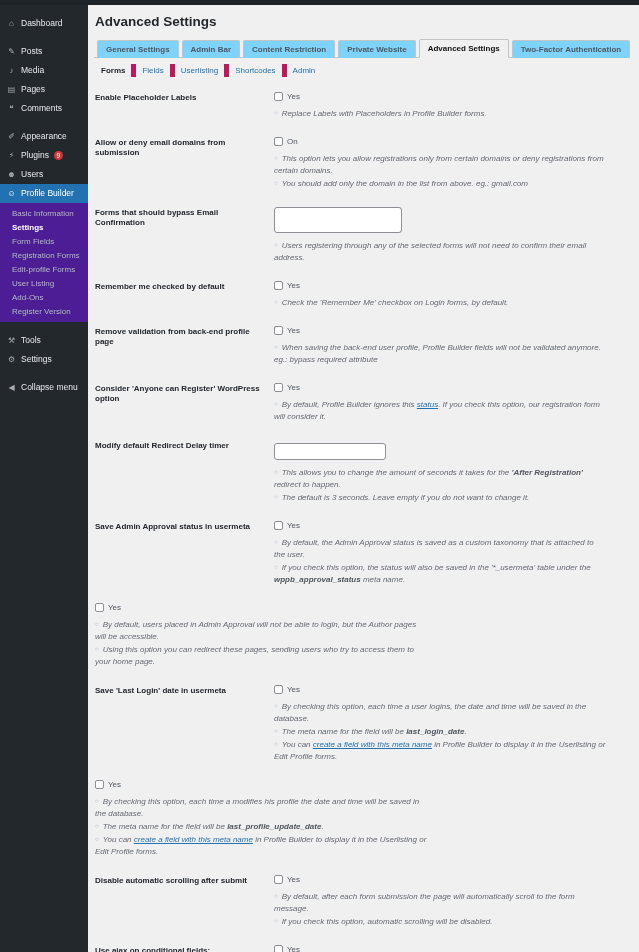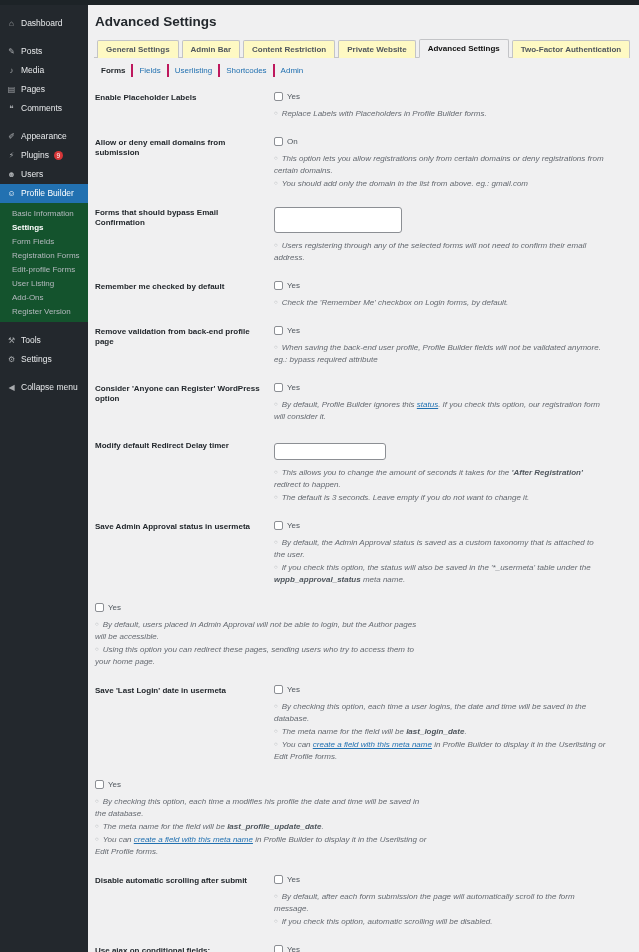--- a/index.html
+++ b/index.html
@@ -14,36 +14,36 @@
   .sb-item { display:flex; align-items:center; gap:5px; padding:5px 6px 5px 7px;
              color:#e8eaec; font-size:8.5px; line-height:9px; cursor:pointer; position:relative; }
   .sb-item .sb-icon { color:#a7aaad; font-size:8px; width:9px; flex:none; text-align:center; font-style:normal; }
   .sb-item.gap { margin-top:9px; }
   .sb-item.active { background:#2271b1; color:#fff; }
   .sb-item.active .sb-icon { color:#fff; }
   .sb-item.active::after { content:''; position:absolute; right:-6px; top:50%; margin-top:-4px;
              border:4px solid transparent; border-right:5px solid #1d2327; }
   .sb-badge { background:#d63638; color:#fff; border-radius:50%; font-size:6.5px; line-height:9px;
              min-width:9px; height:9px; text-align:center; padding:0 1px; }
-  .submenu { padding:3px 0 4px 0; background:#14532d; }
+  .submenu { padding:3px 0 4px 0; background:#4c1d95; }
   .submenu-item { color:#b4b9be; font-size:8px; line-height:9px; padding:2.5px 6px 2.5px 12px; cursor:pointer; }
   .submenu-item.current { color:#fff; font-weight:bold; }
 
   
   .content { flex:1; padding:7px 10px 0 6px; overflow:hidden; }
   h1.page-title { font-size:13.5px; font-weight:600; color:#23282d; margin:2px 0 10px 1px; }
 
   .nav-tabs { display:flex; gap:3px; border-bottom:1px solid #c3c4c7; padding-left:3px; align-items:flex-end; }
-  .tab { background:#fef9c3; border:1px solid #c3c4c7; border-bottom:none; border-radius:2px 2px 0 0;
+  .tab { background:#7dd3fc; border:1px solid #c3c4c7; border-bottom:none; border-radius:2px 2px 0 0;
          font-size:8px; font-weight:bold; color:#50575e; padding:4px 8px 4px 8px; margin-bottom:-1px;
          white-space:nowrap; cursor:pointer; }
   .tab.active { background:#f0f0f1; color:#111; border-bottom:1px solid #f0f0f1; }
 
   .subtabs { display:flex; align-items:center; margin:6px 0 0 1px; font-size:8px; }
-  .subtab { color:#2271b1; padding:2px 6px; border-right:2px solid #be185d; cursor:pointer; text-decoration:none; }
+  .subtab { color:#2271b1; padding:2px 6px; border-right:5px solid #be185d; cursor:pointer; text-decoration:none; }
   .subtab:last-child { border-right:none; }
   .subtab.active { color:#23282d; font-weight:bold; }
 
   .form-rows { margin-top:15px; padding-left:1px; }
   .row { display:flex; margin-bottom:17px; }
   .row-label { width:179px; flex:none; font-size:8px; font-weight:bold; color:#23282d;
                line-height:10px; padding-top:1px; padding-right:8px; }
   .row-control { flex:1; }
   .check-line { display:flex; align-items:center; gap:4px; font-size:8px; color:#50575e; }
   .checkbox { width:9px; height:9px; border:1px solid #8c8f94; background:#fff; border-radius:2px;

